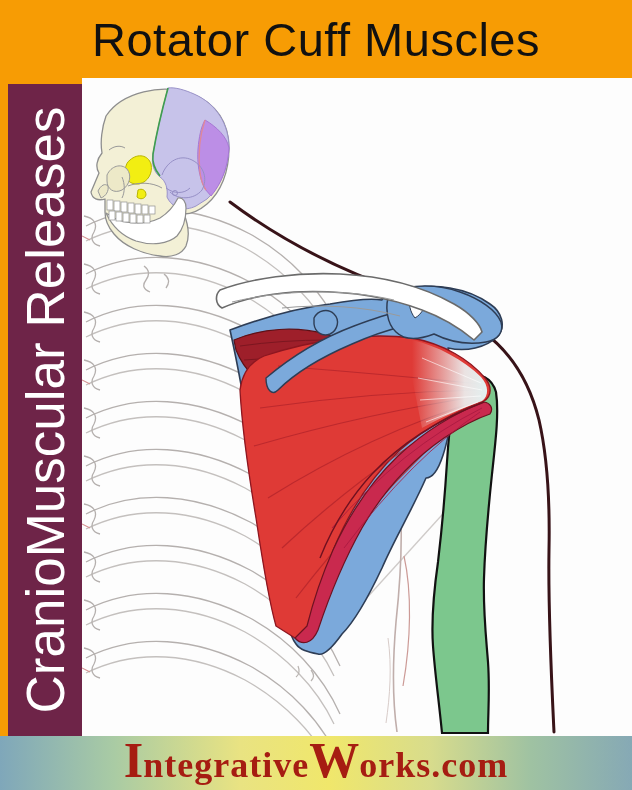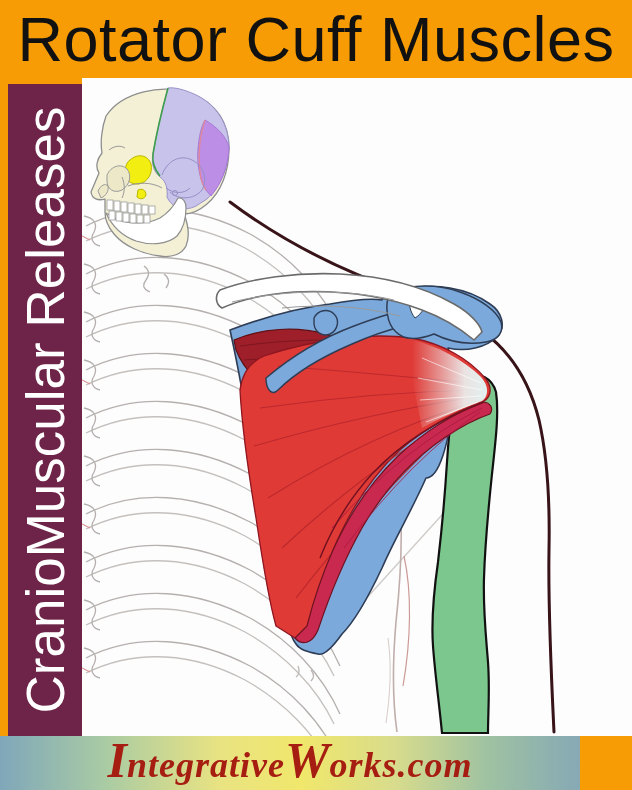--- a/index.html
+++ b/index.html
@@ -7,43 +7,42 @@
     width:632px;height:790px;position:relative;overflow:hidden;
     background:#F79C04;
     font-family:"Liberation Sans",sans-serif;
   }
   .header{
     position:absolute;left:0;top:0;width:632px;height:78px;
     display:flex;align-items:center;justify-content:center;
     background:#F79C04;
   }
   .header h1{
-    margin:0;font-size:63px;font-weight:400;color:#111111;
+    margin:0;font-size:47px;font-weight:400;color:#111111;
     letter-spacing:0.5px;font-family:"Liberation Sans",sans-serif;
   }
   .sidebar{
     position:absolute;left:8px;top:84px;width:74px;height:652px;
     background:#6E2448;
   }
   .sidebar .vtext{
     position:absolute;left:50%;top:50%;
     transform:translate(-50%,-50%) rotate(-90deg);
     white-space:nowrap;color:#FFFFFF;font-size:53px;font-weight:400;
     font-family:"Liberation Sans",sans-serif;letter-spacing:0px;
   }
   .main{
     position:absolute;left:82px;top:78px;width:550px;height:658px;
     background:#FDFDFD;
   }
   .main svg{display:block;}
   .footer{
-    position:absolute;left:0;top:736px;width:580px;height:54px;
+    position:absolute;left:0;top:736px;width:632px;height:54px;
     display:flex;align-items:center;justify-content:center;
     background:linear-gradient(90deg,#7FA7BA 0%,#A9CBA4 18%,#E9E382 38%,#F0E76B 52%,#D8DC8C 68%,#9FC2A2 84%,#86A9B5 100%);
-    font-style:italic;
   }
   .brand{
     color:#A61D12;font-family:"Liberation Serif",serif;font-weight:bold;
     font-size:36px;line-height:54px;letter-spacing:1px;padding-bottom:2px;
   }
   .brand .big{font-size:50px;letter-spacing:0px;}
 </style>
 </head>
 <body>
 

